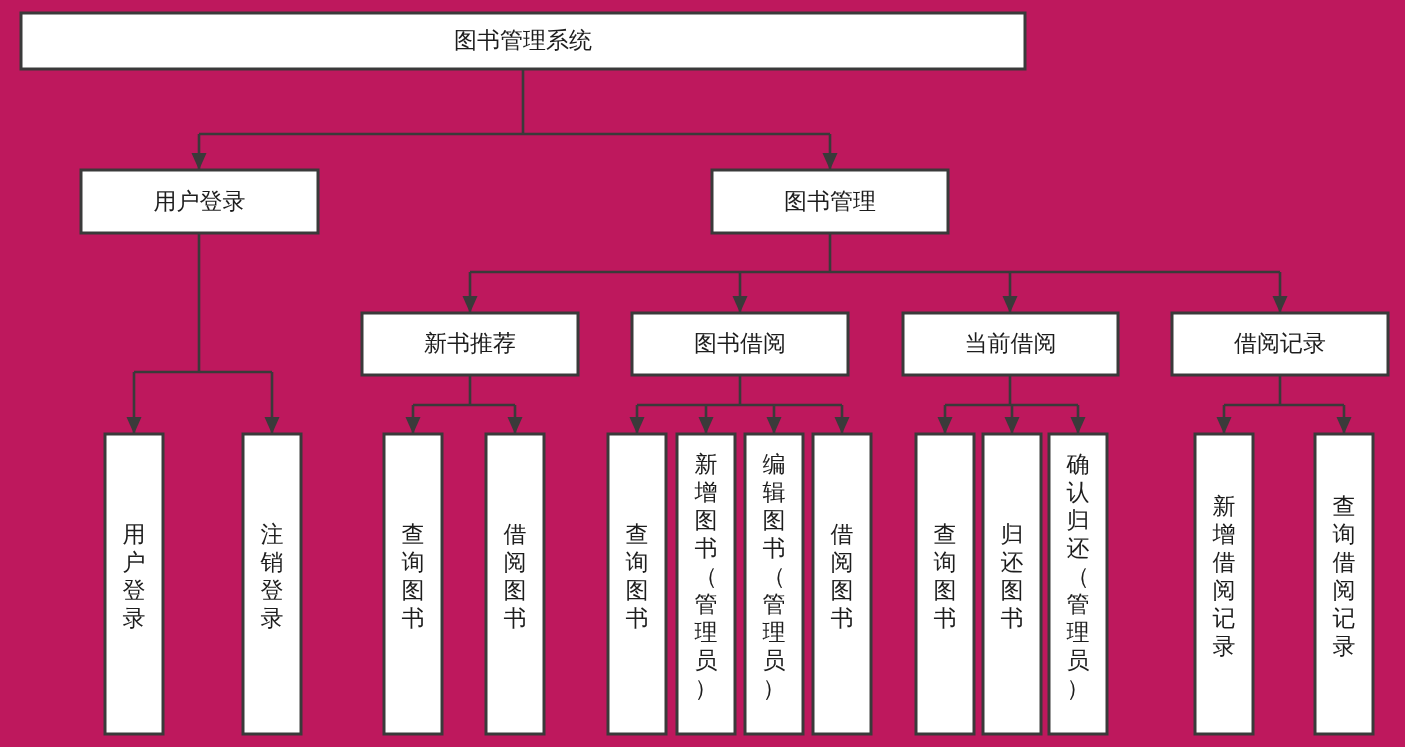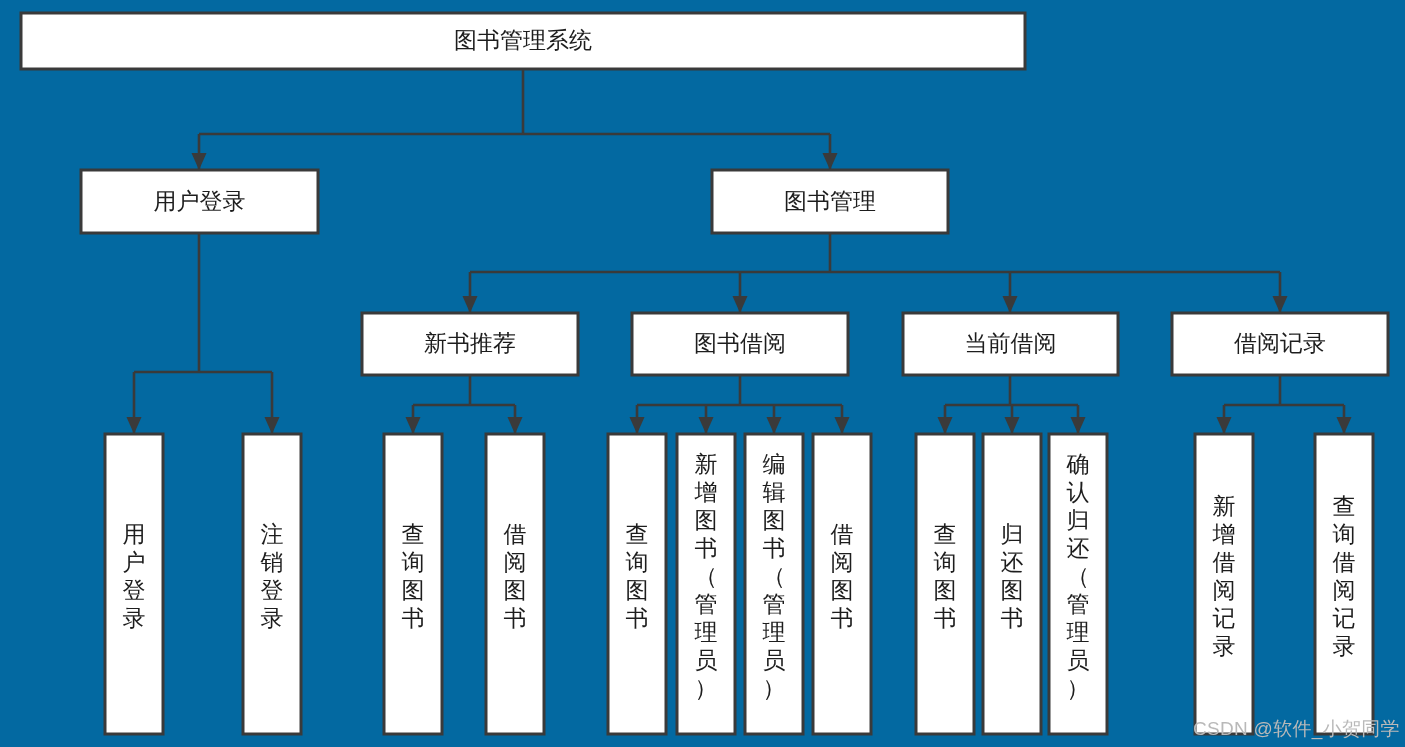--- a/index.html
+++ b/index.html
@@ -8,21 +8,21 @@
     padding: 0;
     background: #ffffff;
   }
   body {
     font-family: "Liberation Sans", "DejaVu Sans", sans-serif;
   }
   #diagram-root {
     position: relative;
     width: 1405px;
     height: 747px;
-    background: #0369a1;
+    background: #be185d;
     overflow: hidden;
   }
   svg.diagram-canvas {
     position: absolute;
     left: 0;
     top: 0;
     width: 1405px;
     height: 747px;
     display: block;
   }
@@ -219,15 +219,14 @@
           <text x="1224" y="0" class="node-label-v"><tspan x="1224" y="514">新</tspan><tspan x="1224" y="542">增</tspan><tspan x="1224" y="570">借</tspan><tspan x="1224" y="598">阅</tspan><tspan x="1224" y="626">记</tspan><tspan x="1224" y="654">录</tspan></text>
         </g>
         <g>
           <rect x="1315" y="434" width="58" height="300" class="node-box"></rect>
           <text x="1344" y="0" class="node-label-v"><tspan x="1344" y="514">查</tspan><tspan x="1344" y="542">询</tspan><tspan x="1344" y="570">借</tspan><tspan x="1344" y="598">阅</tspan><tspan x="1344" y="626">记</tspan><tspan x="1344" y="654">录</tspan></text>
         </g>
       </g>
 
   </svg>
 
-  <div class="watermark-text">CSDN @软件_小贺同学</div>
 
 </div>
 
 </body></html>

